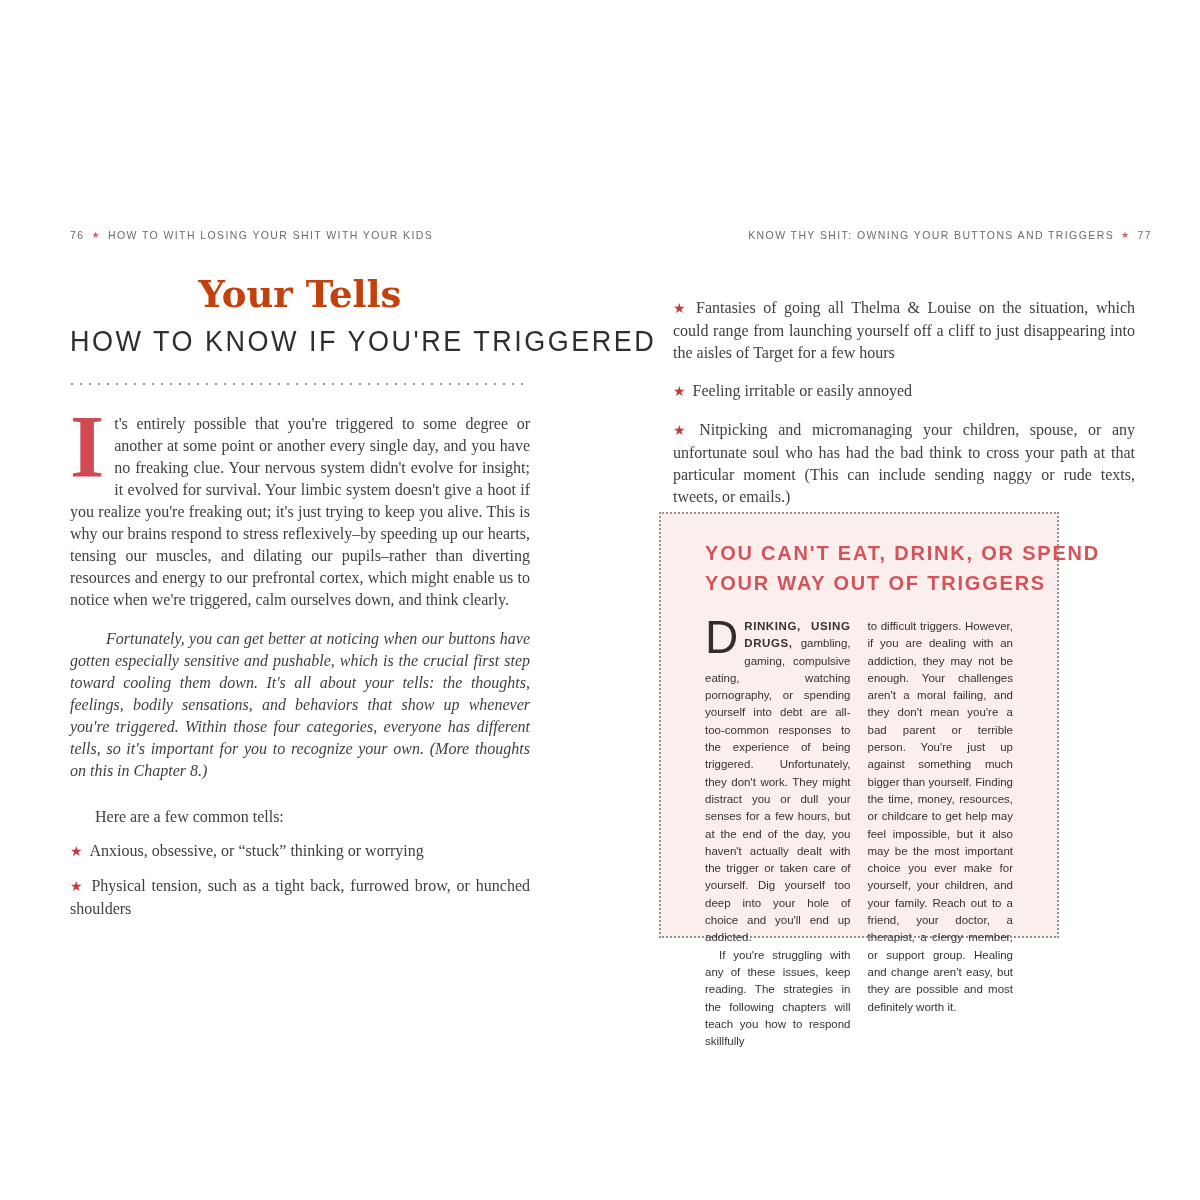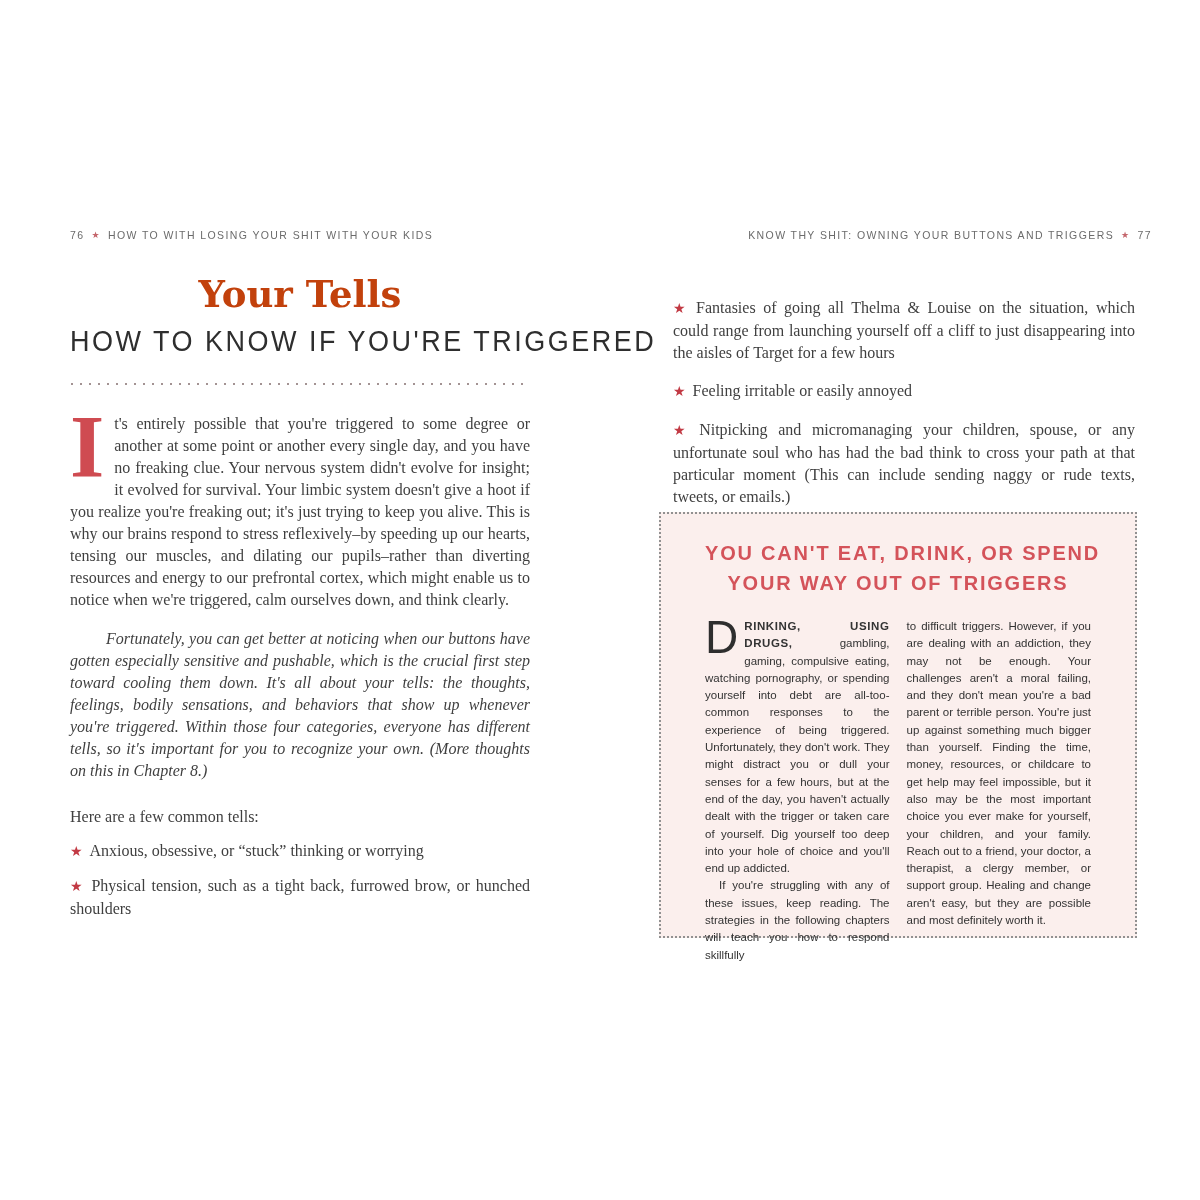--- a/index.html
+++ b/index.html
@@ -79,21 +79,21 @@
   .drop-cap-i {
     float: left;
     color: #cf4b51;
     font-family: "Liberation Serif", serif;
     font-weight: 700;
     font-size: 88px;
     line-height: 64px;
     height: 66px;
     margin: 2px 10px 0 0;
   }
-  .tells-intro { margin-top: 24px; text-align: left; }
+  .tells-intro { margin-top: 24px; text-align: left; margin-left: 25px; }
   .bullet {
     margin-top: 12px;
     font-size: 16px;
     line-height: 22px;
     text-align: justify;
   }
   .bstar {
     color: #c23a44;
     font-size: 14px;
     margin-right: 7px;
@@ -106,21 +106,21 @@
     top: 281px;
     width: 462px;
   }
   .right-page .bullet { margin-top: 16px; margin-bottom: 12px; }
 
   
   .callout-box {
     position: absolute;
     left: 659px;
     top: 512px;
-    width: 478px;
+    width: 400px;
     height: 426px;
     border: 2px dotted #919191;
     background: #fbefed;
     padding: 24px 44px 20px 44px;
   }
   .callout-title {
     text-align: center;
     font-family: "Liberation Sans", sans-serif;
     font-weight: 700;
     font-size: 20px;

